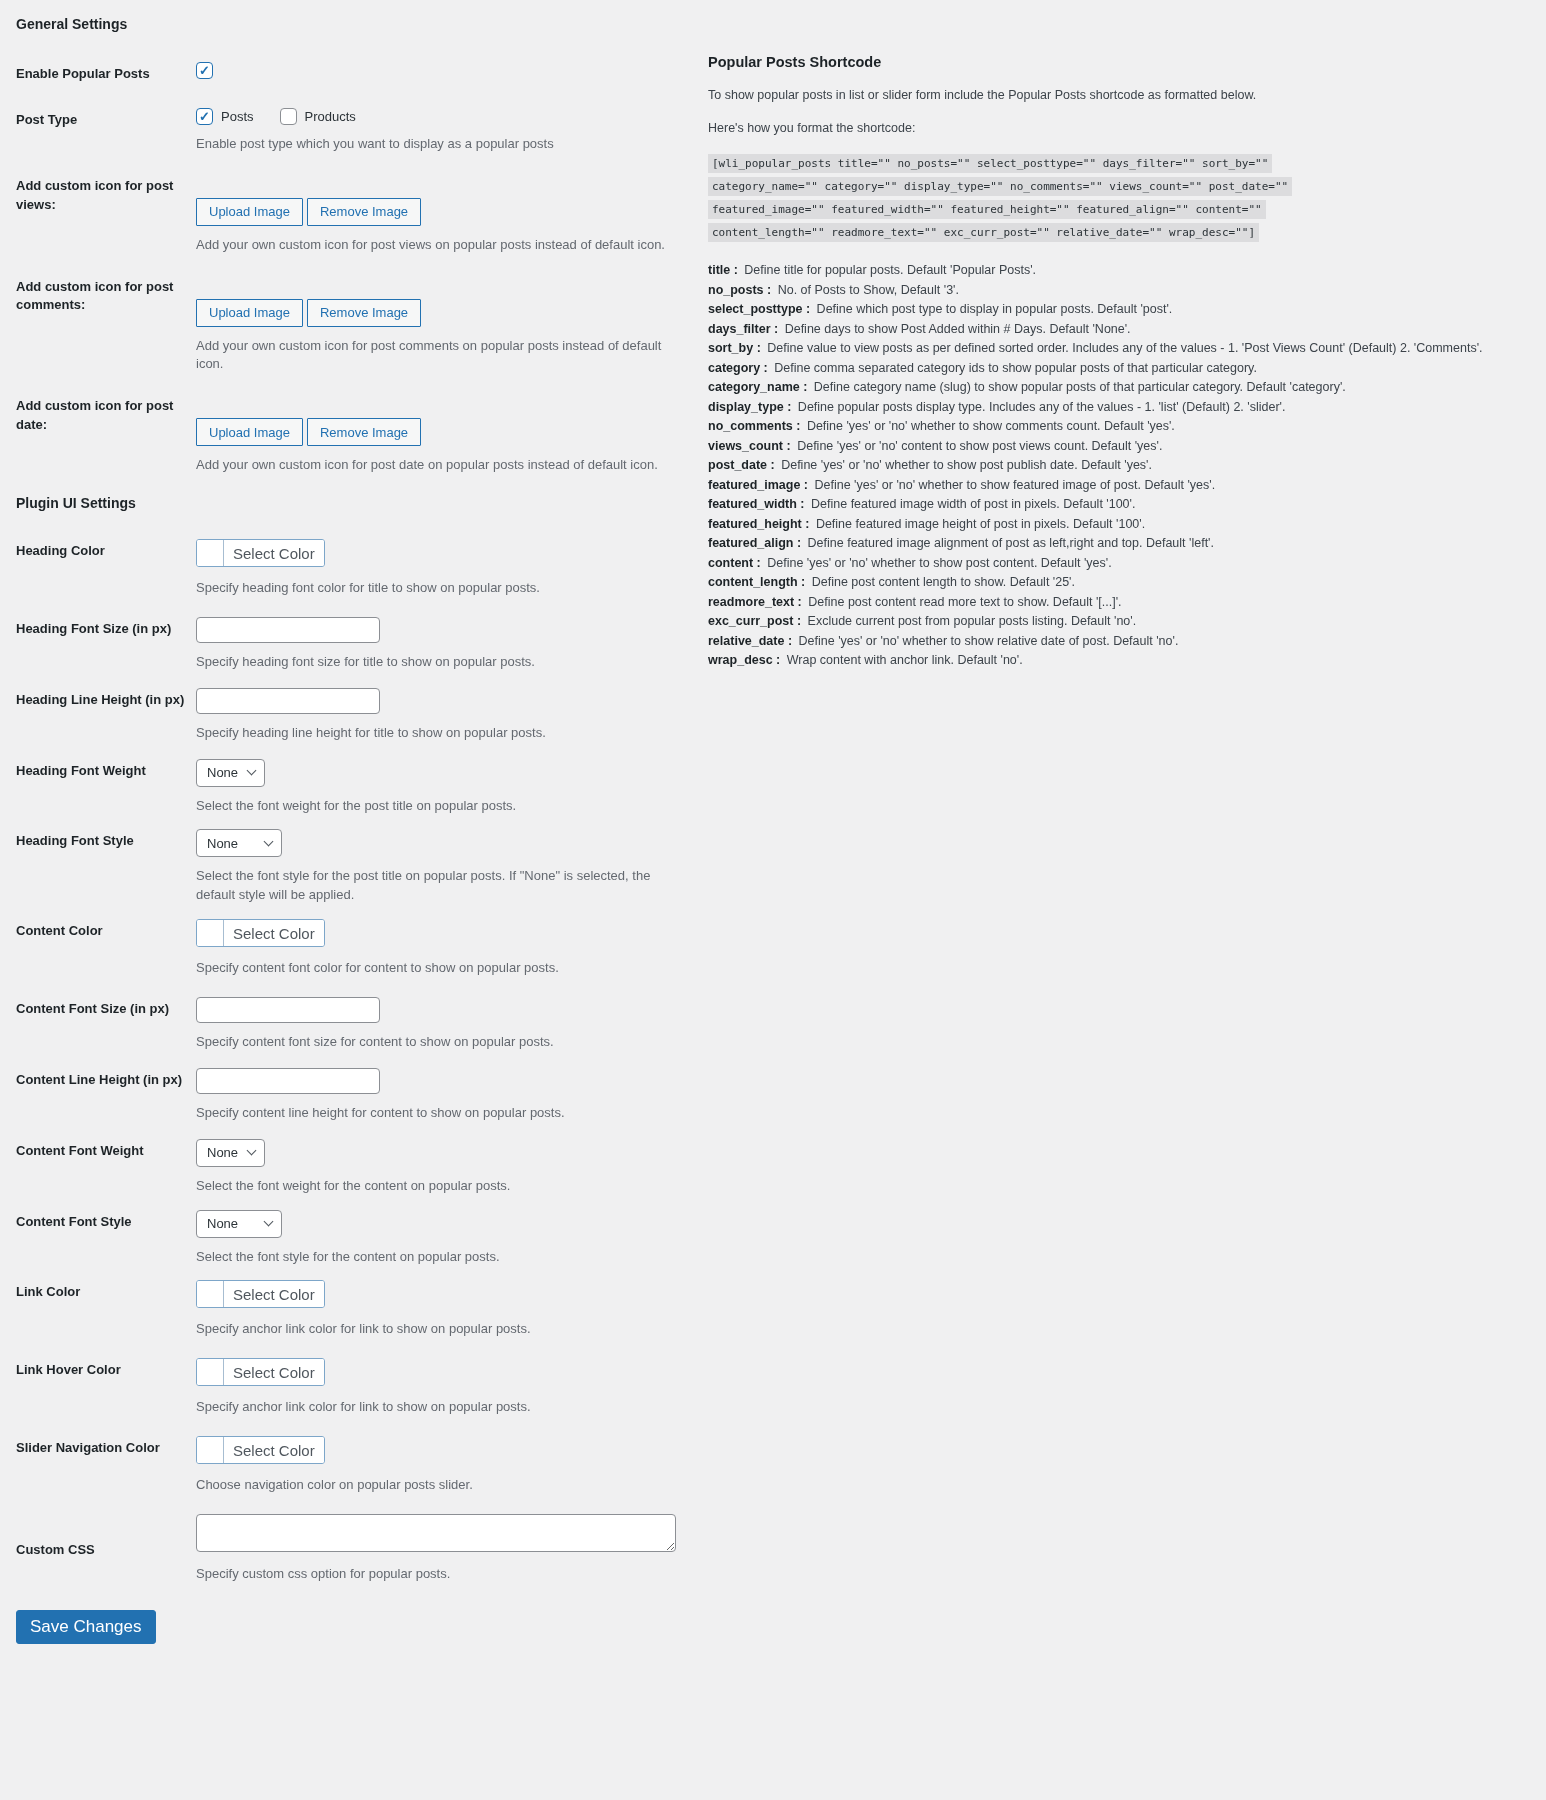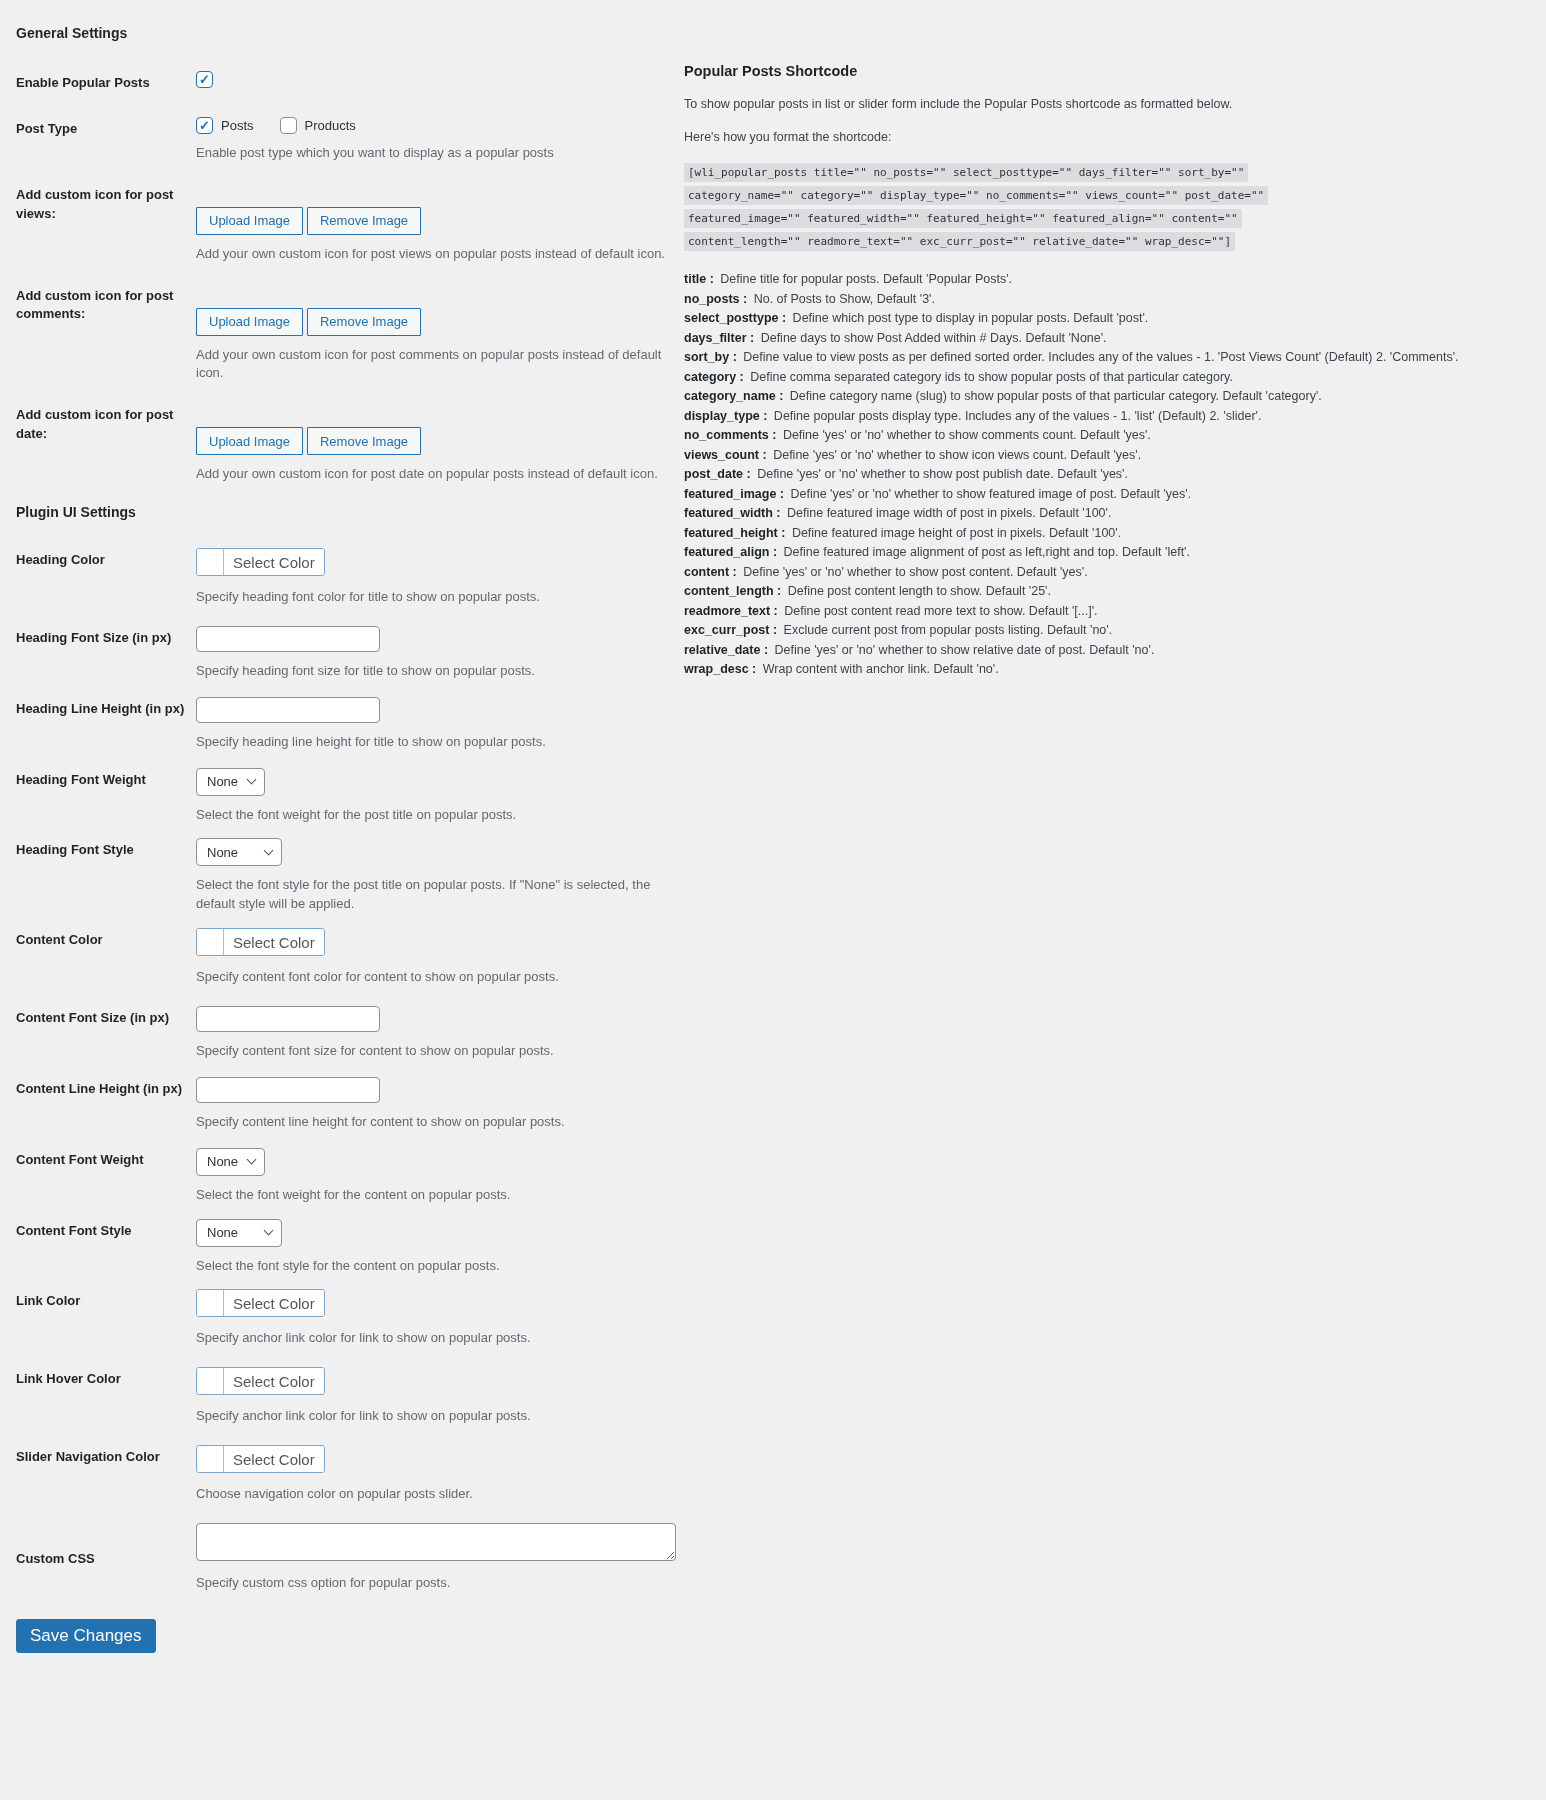--- a/index.html
+++ b/index.html
@@ -3,21 +3,21 @@
 <meta charset="utf-8">
 <style>
   * { box-sizing: border-box; }
   body {
     margin: 0;
     background: #f0f0f1;
     font-family: "Liberation Sans", sans-serif;
     font-size: 13px;
     color: #3c434a;
   }
-  .page { width: 1546px; min-height: 1800px; display: flex; padding: 25px 0 20px 16px; }
+  .page { width: 1546px; min-height: 1800px; display: flex; padding: 16px 0 20px 16px; gap: 24px; }
   .left  { width: 668px; flex: none; }
   .right { width: 700px; flex: none; padding-top: 38px; }
 
   .section-title { font-size: 14px; font-weight: bold; color: #1d2327; margin: 0 0 30px; }
   .ui-title { margin: 8px 0 28px; }
 
   .row { display: flex; }
   .row .label {
     width: 180px; flex: none; font-weight: bold; color: #1d2327;
     line-height: 1.45; padding-top: 3px; padding-right: 10px;
@@ -325,21 +325,21 @@
     <div class="params">
       <div class="param"><b>title :</b> <span>Define title for popular posts. Default 'Popular Posts'.</span></div>
       <div class="param"><b>no_posts :</b> <span>No. of Posts to Show, Default '3'.</span></div>
       <div class="param"><b>select_posttype :</b> <span>Define which post type to display in popular posts. Default 'post'.</span></div>
       <div class="param"><b>days_filter :</b> <span>Define days to show Post Added within # Days. Default 'None'.</span></div>
       <div class="param"><b>sort_by :</b> <span>Define value to view posts as per defined sorted order. Includes any of the values - 1. 'Post Views Count' (Default) 2. 'Comments'.</span></div>
       <div class="param"><b>category :</b> <span>Define comma separated category ids to show popular posts of that particular category.</span></div>
       <div class="param"><b>category_name :</b> <span>Define category name (slug) to show popular posts of that particular category. Default 'category'.</span></div>
       <div class="param"><b>display_type :</b> <span>Define popular posts display type. Includes any of the values - 1. 'list' (Default) 2. 'slider'.</span></div>
       <div class="param"><b>no_comments :</b> <span>Define 'yes' or 'no' whether to show comments count. Default 'yes'.</span></div>
-      <div class="param"><b>views_count :</b> <span>Define 'yes' or 'no' whether to show icon views count. Default 'yes'.</span></div>
+      <div class="param"><b>views_count :</b> <span>Define 'yes' or 'no' content to show post views count. Default 'yes'.</span></div>
       <div class="param"><b>post_date :</b> <span>Define 'yes' or 'no' whether to show post publish date. Default 'yes'.</span></div>
       <div class="param"><b>featured_image :</b> <span>Define 'yes' or 'no' whether to show featured image of post. Default 'yes'.</span></div>
       <div class="param"><b>featured_width :</b> <span>Define featured image width of post in pixels. Default '100'.</span></div>
       <div class="param"><b>featured_height :</b> <span>Define featured image height of post in pixels. Default '100'.</span></div>
       <div class="param"><b>featured_align :</b> <span>Define featured image alignment of post as left,right and top. Default 'left'.</span></div>
       <div class="param"><b>content :</b> <span>Define 'yes' or 'no' whether to show post content. Default 'yes'.</span></div>
       <div class="param"><b>content_length :</b> <span>Define post content length to show. Default '25'.</span></div>
       <div class="param"><b>readmore_text :</b> <span>Define post content read more text to show. Default '[...]'.</span></div>
       <div class="param"><b>exc_curr_post :</b> <span>Exclude current post from popular posts listing. Default 'no'.</span></div>
       <div class="param"><b>relative_date :</b> <span>Define 'yes' or 'no' whether to show relative date of post. Default 'no'.</span></div>

